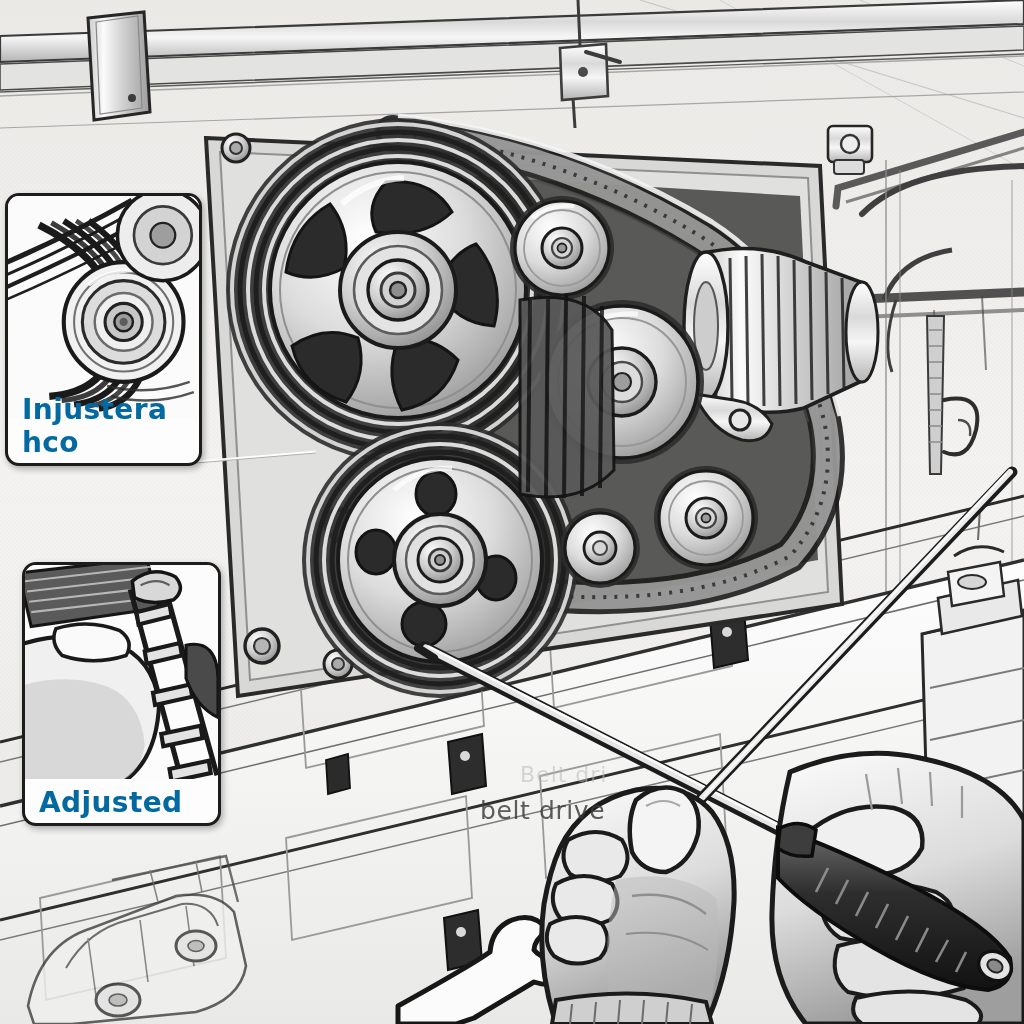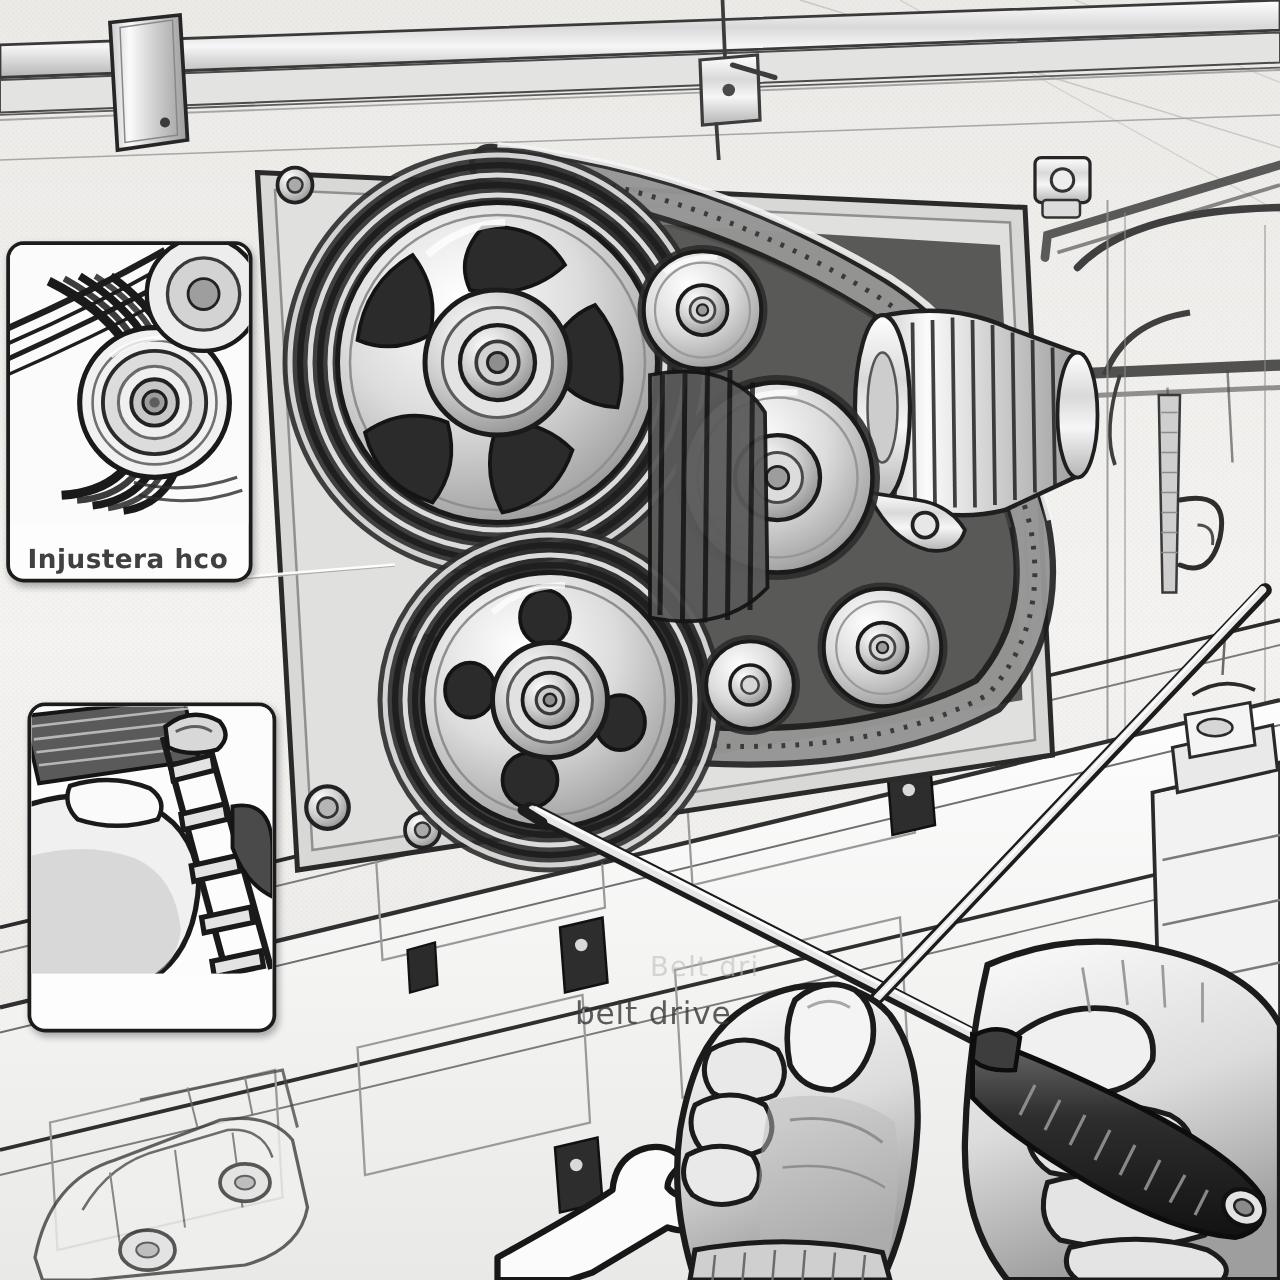--- a/index.html
+++ b/index.html
@@ -1,26 +1,26 @@
 <!DOCTYPE html>
 <html><head>
 <meta charset="utf-8">
 <style>
   html,body{margin:0;padding:0;background:#fff;}
   body{font-family:"Liberation Sans",sans-serif;}
   #stage{position:relative;width:1024px;height:1024px;overflow:hidden;background:#f2f2f0;}
   #stage svg.layer{position:absolute;left:0;top:0;width:1024px;height:1024px;}
   .panel{position:absolute;background:#fdfdfd;border:3px solid #1c1c1c;border-radius:14px;overflow:hidden;box-shadow:2px 3px 6px rgba(0,0,0,.30);}
   .panel .caption{position:absolute;left:0;right:0;bottom:4px;text-align:left;padding-left:14px;
-    font-size:21px;font-weight:700;color:#404040;letter-spacing:.4px;font-family:"DejaVu Sans",sans-serif;}
+    font-size:28px;font-weight:700;color:#0369a1;letter-spacing:.4px;font-family:"DejaVu Sans",sans-serif;}
   .panel .pbody{position:absolute;left:0;right:0;top:0;bottom:44px;overflow:hidden;}
   .panel .pbody svg{width:100%;height:100%;display:block;}
   #panel1{left:5px;top:193px;width:191px;height:267px;}
   #panel2{left:22px;top:562px;width:193px;height:258px;}
-  #centerLabel{position:absolute;left:460px;top:796px;font-size:25px;color:#3a3a3a;
+  #centerLabel{position:absolute;left:480px;top:796px;font-size:25px;color:#3a3a3a;
     font-family:"DejaVu Sans",sans-serif;letter-spacing:.6px;opacity:.82;}
   #ghostLabel{position:absolute;left:472px;top:762px;font-size:22px;color:#b9b9b9;
     font-family:"DejaVu Sans",sans-serif;letter-spacing:1px;opacity:.55;margin-left:48px;}
 </style>
 </head>
 <body>
 
 <div id="stage">
 
   <svg class="layer" viewBox="0 0 1024 1024">
@@ -514,18 +514,19 @@
           <path d="M132 166 L170 158 L172 170 L134 178 Z"></path>
           <path d="M140 200 L178 192 L180 204 L142 212 Z"></path>
         </g>
 
         <path d="M104 18 Q124 2 146 14 Q156 26 144 36 Q122 42 106 34 Z" fill="#d8d8d8" stroke="#151515" stroke-width="3.4"></path>
         <path d="M112 22 Q128 14 140 22" fill="none" stroke="#5f5f5f" stroke-width="2.2"></path>
 
         <path d="M156 80 Q186 74 187 112 L187 150 Q166 140 156 112 Z" fill="#4a4a4a" stroke="#141414" stroke-width="3"></path>
       </svg>
     </div>
+    <div class="caption">Adjusted</div>
   </div>
 
   <div id="ghostLabel">Belt dri</div>
   <div id="centerLabel">belt drive</div>
 
 </div>
 
 </body></html>

